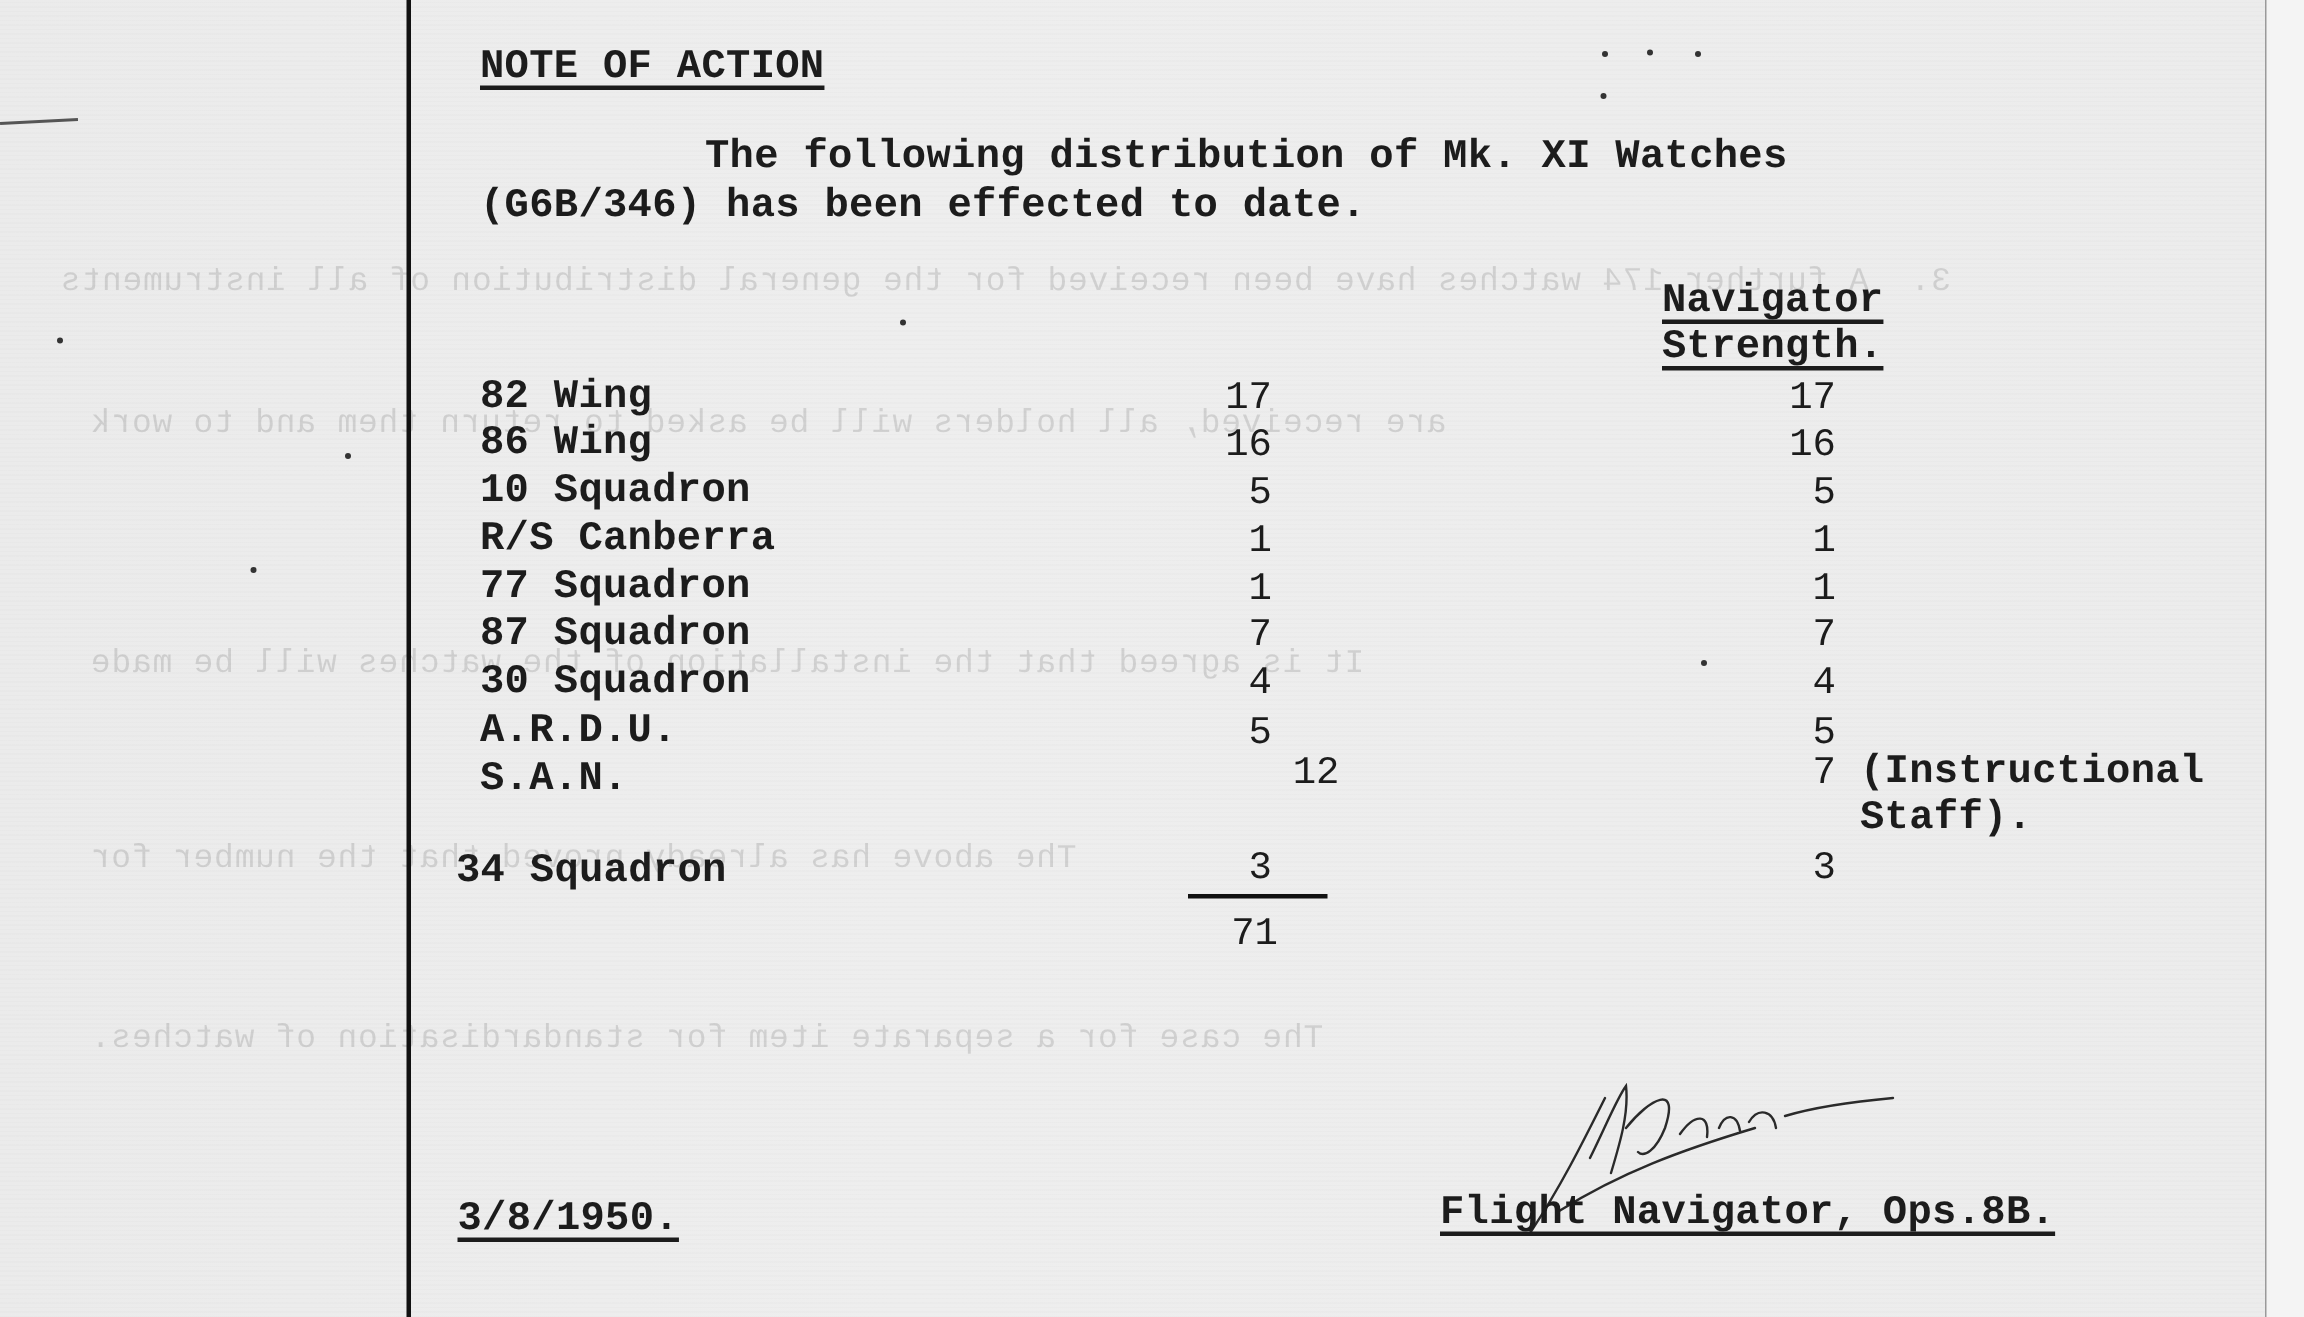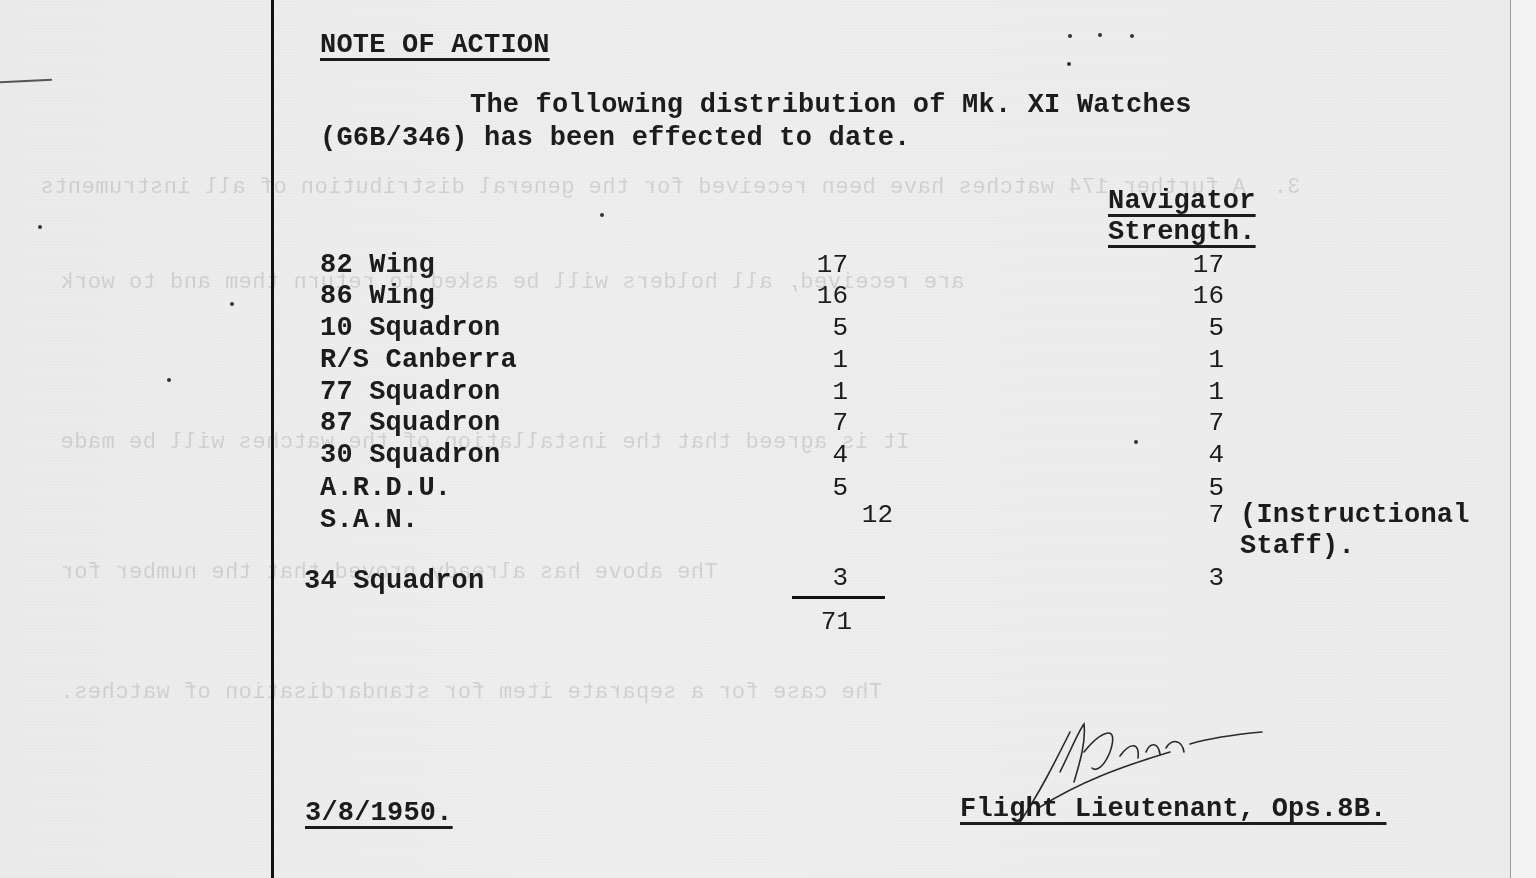--- a/index.html
+++ b/index.html
@@ -166,21 +166,21 @@
 
   <div class="total-rule"></div>
   <div class="num" style="left:780px; top:607px; width:72px;">71</div>
 
   <div class="typed underline" style="left:305px; top:798px;">3/8/1950.</div>
 
   <svg class="signature" viewBox="0 0 280 120">
     <path d="M20 110 C 40 80, 55 50, 70 20 M 60 60 C 70 40, 78 20, 84 12 C 86 30, 80 50, 74 70 M 84 40 C 100 20, 120 10, 110 40 C 104 55, 96 60, 92 56 M 120 44 C 130 30, 140 30, 138 46 M 146 40 C 150 30, 158 30, 160 42 M 166 36 C 172 26, 182 28, 184 40 M 190 32 C 210 26, 240 22, 262 20 M 40 95 C 80 70, 120 55, 170 40" fill="none" stroke="#2a2a2a" stroke-width="1.6" stroke-linecap="round"></path>
   </svg>
 
-  <div class="typed underline" style="left:960px; top:794px;">Flight Lieutenant, Ops.8B.</div>
+  <div class="typed underline" style="left:960px; top:794px;">Flight Navigator, Ops.8B.</div>
 
   <div class="speck" style="left:1068px; top:34px;"></div>
   <div class="speck" style="left:1098px; top:33px;"></div>
   <div class="speck" style="left:1130px; top:34px;"></div>
   <div class="speck" style="left:1067px; top:62px;"></div>
   <div class="speck" style="left:38px; top:225px;"></div>
   <div class="speck" style="left:230px; top:302px;"></div>
   <div class="speck" style="left:167px; top:378px;"></div>
   <div class="speck" style="left:1134px; top:440px;"></div>
   <div class="speck" style="left:600px; top:213px;"></div>

